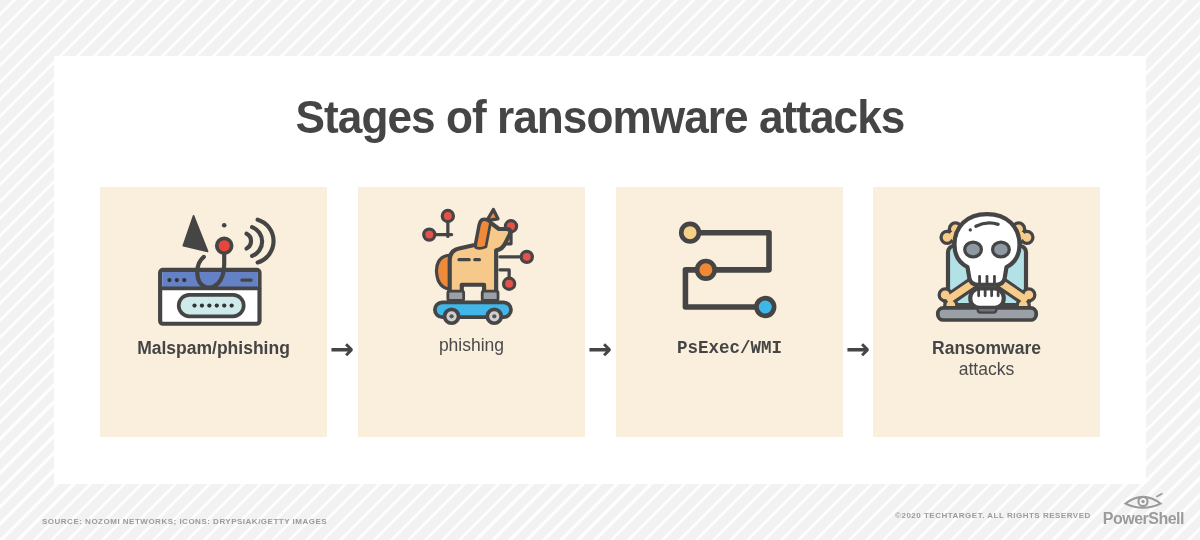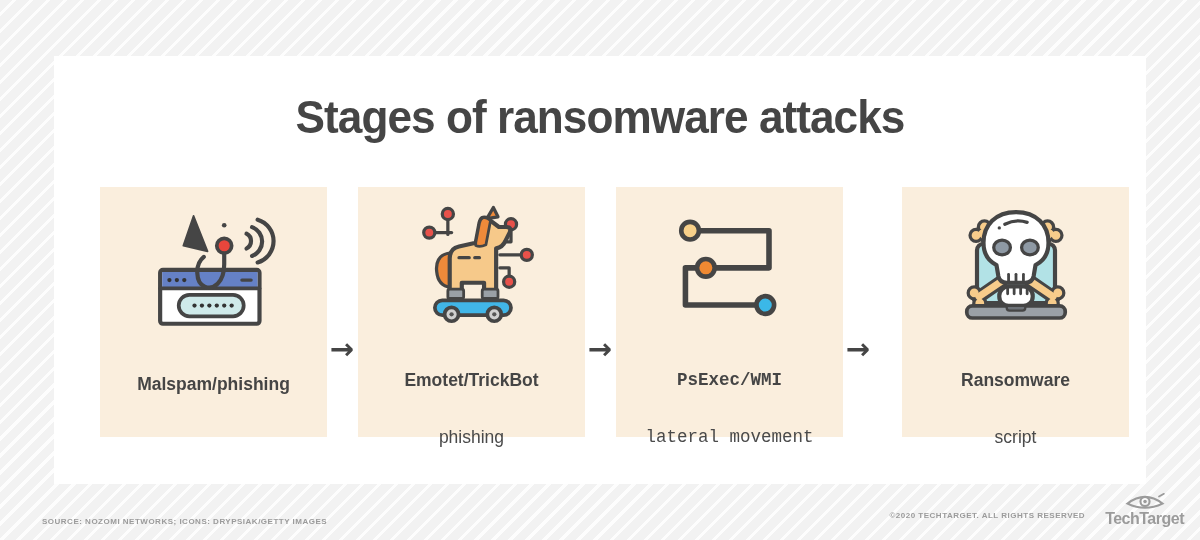--- a/index.html
+++ b/index.html
@@ -13,23 +13,23 @@
     position:absolute; left:54px; top:56px; width:1092px; height:428px;
     background:#ffffff;
   }
   .title {
     position:absolute; top:34px; left:0; width:100%;
     text-align:center; font-size:46px; font-weight:800; color:#454545;
     letter-spacing:-1px; transform:scaleX(0.96);
   }
   .card {
     position:absolute; top:131px; width:227px; height:250px;
-    background:#faeedd; display:flex; flex-direction:column; align-items:center;gap:36px;
-  }
-  .card.c1 { left:46px; } .card.c2 { left:304px; } .card.c3 { left:562px;font-family:Liberation Mono, monospace; } .card.c4 { left:819px;margin-left:29px; }
+    background:#faeedd; display:flex; flex-direction:column; align-items:center;
+  }
+  .card.c1 { left:46px; } .card.c2 { left:304px; } .card.c3 { left:562px;font-family:Liberation Mono, monospace; } .card.c4 { left:819px; }
   .icon-wrap { margin-top:14px; height:134px; display:flex; align-items:center; justify-content:center; }
   .card-heading {
     margin-top:3px; font-size:17.5px; font-weight:bold; color:#454545; text-align:center; line-height:21px;
   }
   .card-sub {
     font-size:17.5px; color:#4a4a4a; text-align:center; line-height:21px; white-space:pre-line;
   }
   .arrow {
     position:absolute; top:276px; width:44px; text-align:center;
     font-family:"DejaVu Sans", sans-serif; font-size:29px; font-weight:bold; color:#454545;
@@ -39,21 +39,21 @@
   .footer-source {
     position:absolute; left:42px; top:517px;
     font-size:8px; font-weight:bold; letter-spacing:0.5px; color:#9b9b9b;
   }
   .footer-right {
     position:absolute; right:16px; top:492px;
     display:flex; align-items:flex-end;
   }
   .footer-copyright {
     font-size:8px; font-weight:bold; letter-spacing:0.5px; color:#9b9b9b;
-    margin-right:20px; margin-bottom:7px;
+    margin-right:12px; margin-bottom:7px;
   }
   .tt-logo { display:flex; flex-direction:column; align-items:center; }
   .tt-logo-text {
     font-size:16px; font-weight:bold; color:#9b9b9b; letter-spacing:-0.5px; line-height:16px;
   }
   svg { display:block; }
 </style>
 </head>
 <body>
 
@@ -120,38 +120,36 @@
             <rect x="44" y="95" width="17" height="10" rx="2" fill="#9aa0a6" stroke-width="3"></rect>
             <rect x="81" y="95" width="17" height="10" rx="2" fill="#9aa0a6" stroke-width="3"></rect>
             <rect x="30" y="107" width="82" height="16" rx="8" fill="#41b6e8" stroke-width="4"></rect>
             <circle cx="48" cy="122" r="7.5" fill="#cfcfcf" stroke-width="4"></circle>
             <circle cx="48" cy="122" r="2.3" fill="#555555" stroke="none"></circle>
             <circle cx="94" cy="122" r="7.5" fill="#cfcfcf" stroke-width="4"></circle>
             <circle cx="94" cy="122" r="2.3" fill="#555555" stroke="none"></circle>
           </g>
         </svg>
       </div>
-      <div class="card-heading">Emotet/TrickBot</div>
       <div class="card-sub">phishing</div>
     </div>
 
     <div class="card c3">
       <div class="icon-wrap">
         <svg viewBox="0 0 140 140" width="130" height="130" aria-hidden="true">
           <g stroke="#454545" stroke-linecap="round" stroke-linejoin="round" fill="none">
             <path d="M37,32 H112 V72 H55" stroke-width="6"></path>
             <path d="M33,72 H22 V112 H97" stroke-width="6"></path>
             <circle cx="27" cy="32" r="9.5" fill="#f7d08a" stroke-width="5"></circle>
             <circle cx="44" cy="72" r="9.5" fill="#ef8932" stroke-width="5"></circle>
             <circle cx="108" cy="112" r="9.5" fill="#3bb8e8" stroke-width="5"></circle>
           </g>
         </svg>
       </div>
       <div class="card-heading">PsExec/WMI</div>
-      <div class="card-sub">lateral movement</div>
     </div>
 
     <div class="card c4">
       <div class="icon-wrap">
         <svg viewBox="0 0 140 140" width="132" height="130" aria-hidden="true">
           <g stroke="#454545" stroke-linecap="round" stroke-linejoin="round">
             <rect x="28" y="46" width="84" height="64" rx="7" fill="#b2e2e6" stroke-width="4.5"></rect>
 
             <g>
               <line x1="58" y1="58" x2="32" y2="34" stroke="#454545" stroke-width="14"></line>
@@ -191,37 +189,37 @@
             <line x1="68" y1="93" x2="68" y2="100" stroke-width="3"></line>
             <line x1="75" y1="93" x2="75" y2="100" stroke-width="3"></line>
             <line x1="82" y1="93" x2="82" y2="100" stroke-width="3"></line>
 
             <rect x="17" y="113" width="106" height="13" rx="6" fill="#9aa0a6" stroke-width="4"></rect>
             <path d="M60,113 h20 v2 q0,3 -3,3 h-14 q-3,0 -3,-3 z" fill="#6d7278" stroke-width="2.5"></path>
           </g>
         </svg>
       </div>
       <div class="card-heading">Ransomware</div>
-      <div class="card-sub">script</div>
+      <div class="card-sub">attacks</div>
     </div>
 
     <div class="arrow a1">→</div>
     <div class="arrow a2">→</div>
     <div class="arrow a3">→</div>
   </div>
 
   <div class="footer-source">SOURCE: NOZOMI NETWORKS; ICONS: DRYPSIAK/GETTY IMAGES</div>
 
   <div class="footer-right">
     <span class="footer-copyright">©2020 TECHTARGET. ALL RIGHTS RESERVED</span>
     <span class="tt-logo">
       <svg viewBox="0 0 60 26" width="42" height="19" aria-hidden="true">
         <g stroke="#9b9b9b" fill="none" stroke-linecap="round">
           <path d="M5,16 Q30,-3 55,16 Q30,28 5,16 Z" stroke-width="3"></path>
           <circle cx="30" cy="13" r="6.5" stroke-width="3"></circle>
           <circle cx="30" cy="13" r="2.5" fill="#9b9b9b" stroke="none"></circle>
           <path d="M50,6 L57,2" stroke-width="2.5"></path>
         </g>
       </svg>
-      <span class="tt-logo-text">TechTarget</span>
+      <span class="tt-logo-text">PowerShell</span>
     </span>
   </div>
 </div>
 
 </body></html>

